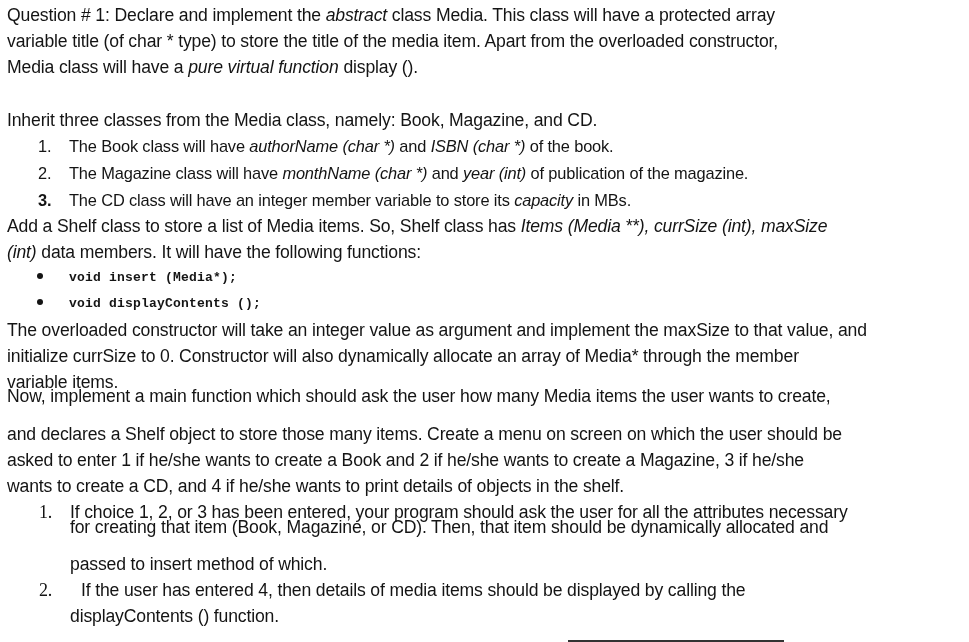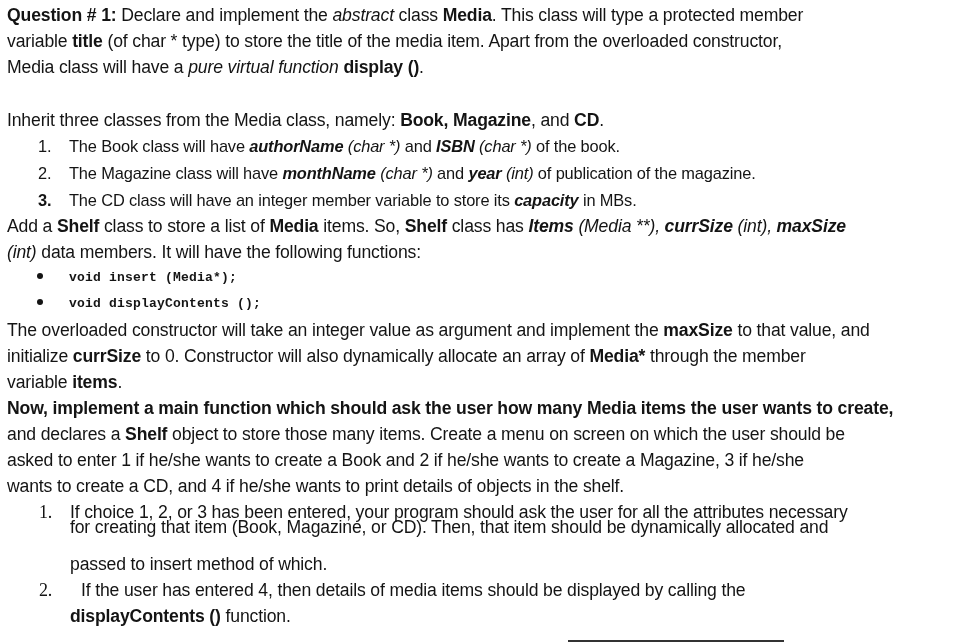--- a/index.html
+++ b/index.html
@@ -22,21 +22,21 @@
       left: 7px;
       top: 0;
       width: 962px;
     }
     .line {
       position: absolute;
       white-space: nowrap;
       line-height: 26px;
       height: 26px;
     }
-    b { font-weight: bold; }
+    b { font-weight: normal; }
     i { font-style: italic; }
     .mono {
       font-family: "Liberation Mono", "DejaVu Sans Mono", monospace;
       font-weight: bold;
       font-size: 13px;
       letter-spacing: 0.2px;
     }
     .num {
       position: absolute;
       white-space: nowrap;
@@ -61,21 +61,21 @@
       height: 1.5px;
       background: #333;
     }
   </style>
 </head>
 <body>
 
 <div class="doc">
 
   <div class="line" style="top:2px;">
-    <b>Question # 1:</b><span> Declare and implement the </span><i>abstract</i><span> class </span><b>Media</b><span>. This class will type a protected member</span>
+    <b>Question # 1:</b><span> Declare and implement the </span><i>abstract</i><span> class </span><b>Media</b><span>. This class will have a protected array</span>
   </div>
   <div class="line" style="top:28px;">
     <span>variable </span><b>title</b><span> (of char * type) to store the title of the media item. Apart from the overloaded constructor,</span>
   </div>
   <div class="line" style="top:54px;">
     <span>Media class will have a </span><i>pure virtual function</i><span> </span><b>display ()</b><span>.</span>
   </div>
 
   <div class="line" style="top:107px;">
     <span>Inherit three classes from the Media class, namely: </span><b>Book, Magazine</b><span>, and </span><b>CD</b><span>.</span>
@@ -115,21 +115,21 @@
   <div class="line" style="top:317px;">
     <span>The overloaded constructor will take an integer value as argument and implement the </span><b>maxSize</b><span> to that value, and</span>
   </div>
   <div class="line" style="top:343px;">
     <span>initialize </span><b>currSize</b><span> to 0. Constructor will also dynamically allocate an array of </span><b>Media*</b><span> through the member</span>
   </div>
   <div class="line" style="top:369px;">
     <span>variable </span><b>items</b><span>.</span>
   </div>
 
-  <div class="line" style="top:395px;font-weight:bold;">Now, implement a main function which should ask the user how many Media items the user wants to create,</div>
+  <div class="line" style="top:383px;">Now, implement a main function which should ask the user how many Media items the user wants to create,</div>
   <div class="line" style="top:421px;">
     <span>and declares a </span><b>Shelf</b><span> object to store those many items.  Create a menu on screen on which the user should be</span>
   </div>
   <div class="line" style="top:447px;">asked to enter 1 if he/she wants to create a Book and 2 if he/she wants to create a Magazine, 3 if he/she</div>
   <div class="line" style="top:473px;">wants to create a CD, and 4 if he/she wants to print details of objects in the shelf.</div>
 
   <div>
     <div class="num serifnum" style="left:32px; top:499px;">1.</div>
     <div class="line" style="left:63px; top:499px;">If choice 1, 2, or 3 has been entered, your program should ask the user for all the attributes necessary</div>
     <div class="line" style="left:63px; top:514px;">for creating that item (Book, Magazine, or CD). Then, that item should be dynamically allocated and</div>

